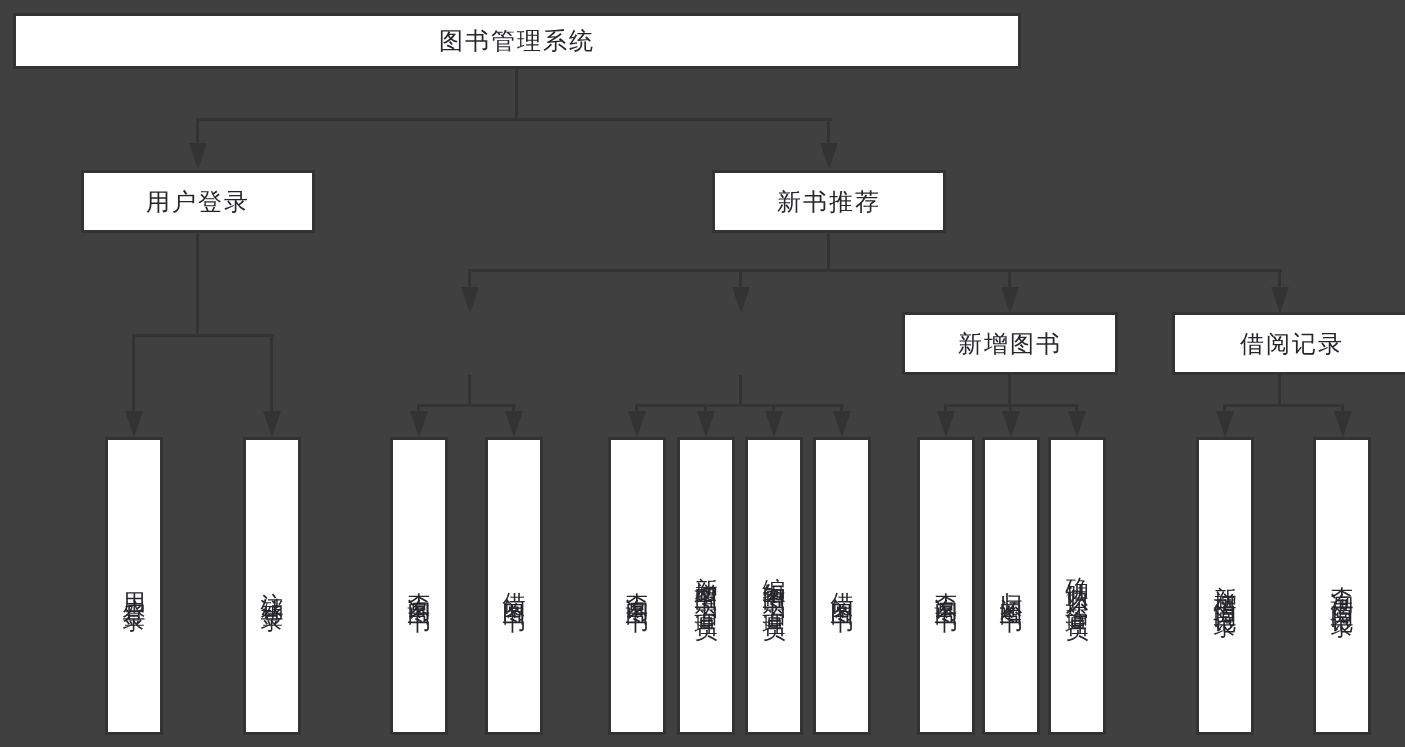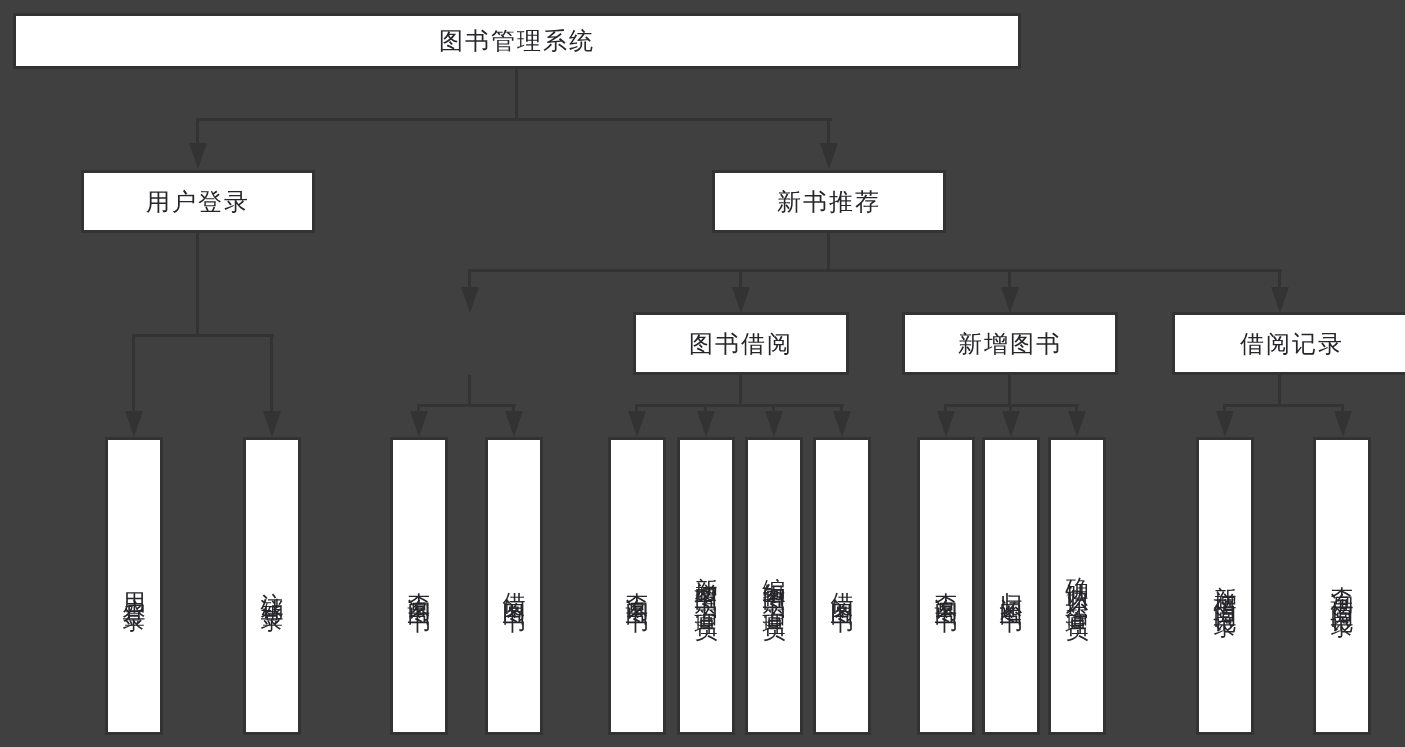--- a/index.html
+++ b/index.html
@@ -67,23 +67,20 @@
     <div class="vl" style="left:468px;top:269px;height:21px;"></div>
     <div class="ah" style="left:461px;top:287px;"></div>
     <div class="vl" style="left:739px;top:269px;height:21px;"></div>
     <div class="ah" style="left:732px;top:287px;"></div>
     <div class="vl" style="left:1008px;top:269px;height:21px;"></div>
     <div class="ah" style="left:1001px;top:287px;"></div>
     <div class="vl" style="left:1278px;top:269px;height:21px;"></div>
     <div class="ah" style="left:1271px;top:287px;"></div>
   </div>
 
-  <div class="box" style="left:633px;top:312px;width:216px;height:63px;">
-    <span>图书借阅</span>
-  </div>
   <div class="box" style="left:902px;top:312px;width:216px;height:63px;">
     <span>新增图书</span>
   </div>
   <div class="box" style="left:1172px;top:312px;width:240px;height:63px;">
     <span>借阅记录</span>
   </div>
 
   <div>
     <div class="vl" style="left:468px;top:375px;height:31px;"></div>
     <div class="hl" style="left:417px;top:404px;width:99px;"></div>

